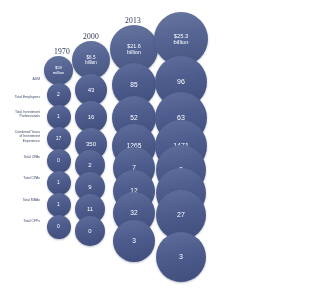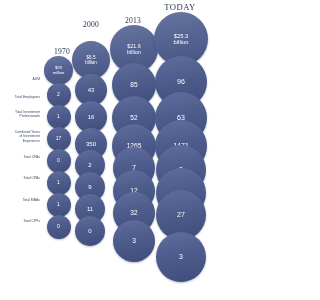--- a/index.html
+++ b/index.html
@@ -76,23 +76,22 @@
     <div class="row-label" style="top:130px;width:37px;">Combined Years
 of Investment
 Experience</div>
     <div class="row-label" style="top:155px;width:37px;">Total CFAs</div>
     <div class="row-label" style="top:176px;width:37px;">Total CPAs</div>
     <div class="row-label" style="top:198px;width:37px;">Total MBAs</div>
     <div class="row-label" style="top:219px;width:37px;">Total CFPs</div>
   </div>
 
   <div class="col-header" style="left:44px;top:47px;width:36px;">1970</div>
-  <div class="col-header" style="left:70px;top:20px;width:42px;">2000</div>
+  <div class="col-header" style="left:70px;top:32px;width:42px;">2000</div>
   <div class="col-header" style="left:110px;top:16px;width:46px;">2013</div>
-  <div class="col-header today" style="left:150px;top:2px;width:60px;">TODAY</div>
 
   <div class="bubble top" style="left:44px;top:56px;width:29px;height:29px;font-size:4.1px;">
     <span>$59
 million</span>
   </div>
   <div class="bubble" style="left:46.5px;top:83px;width:24px;height:24px;font-size:5px;">
     <span>2</span>
   </div>
   <div class="bubble" style="left:46.5px;top:105px;width:24px;height:24px;font-size:5px;">
     <span>1</span>

